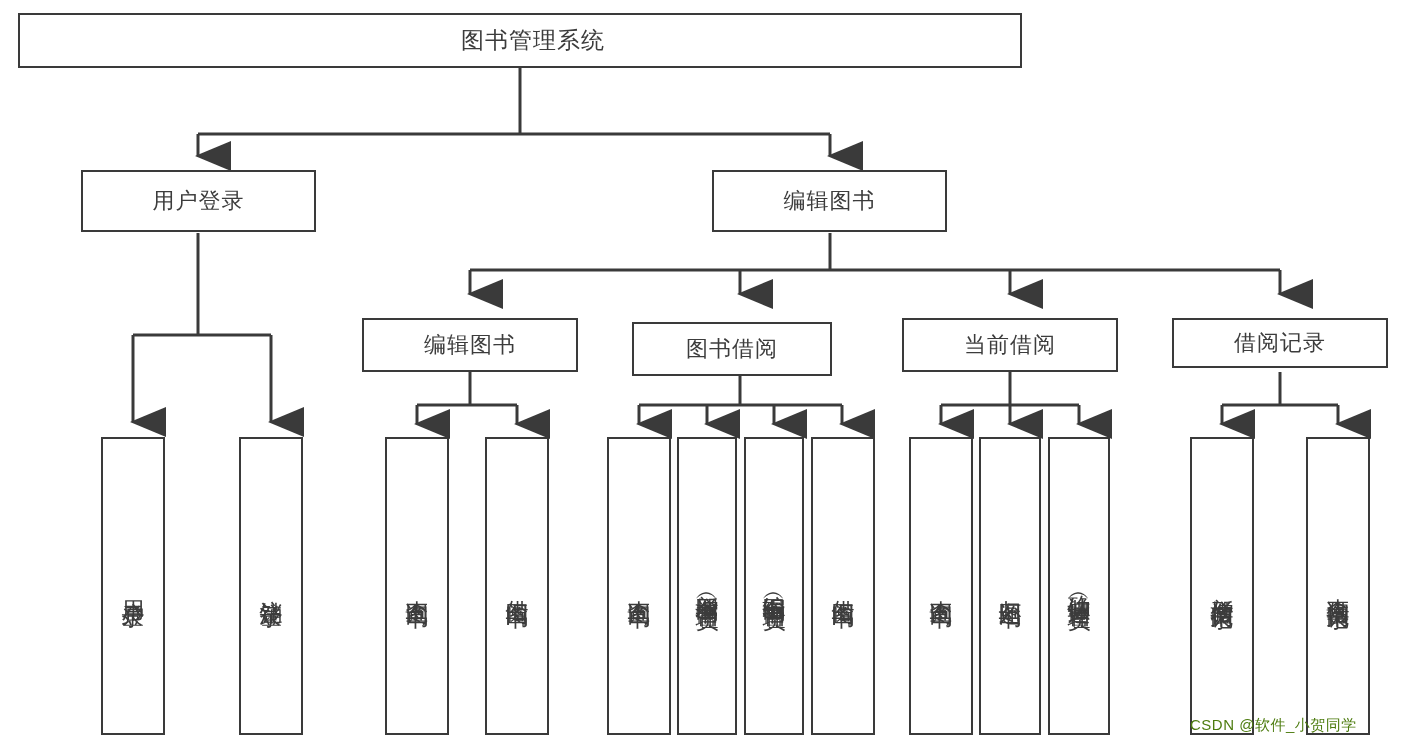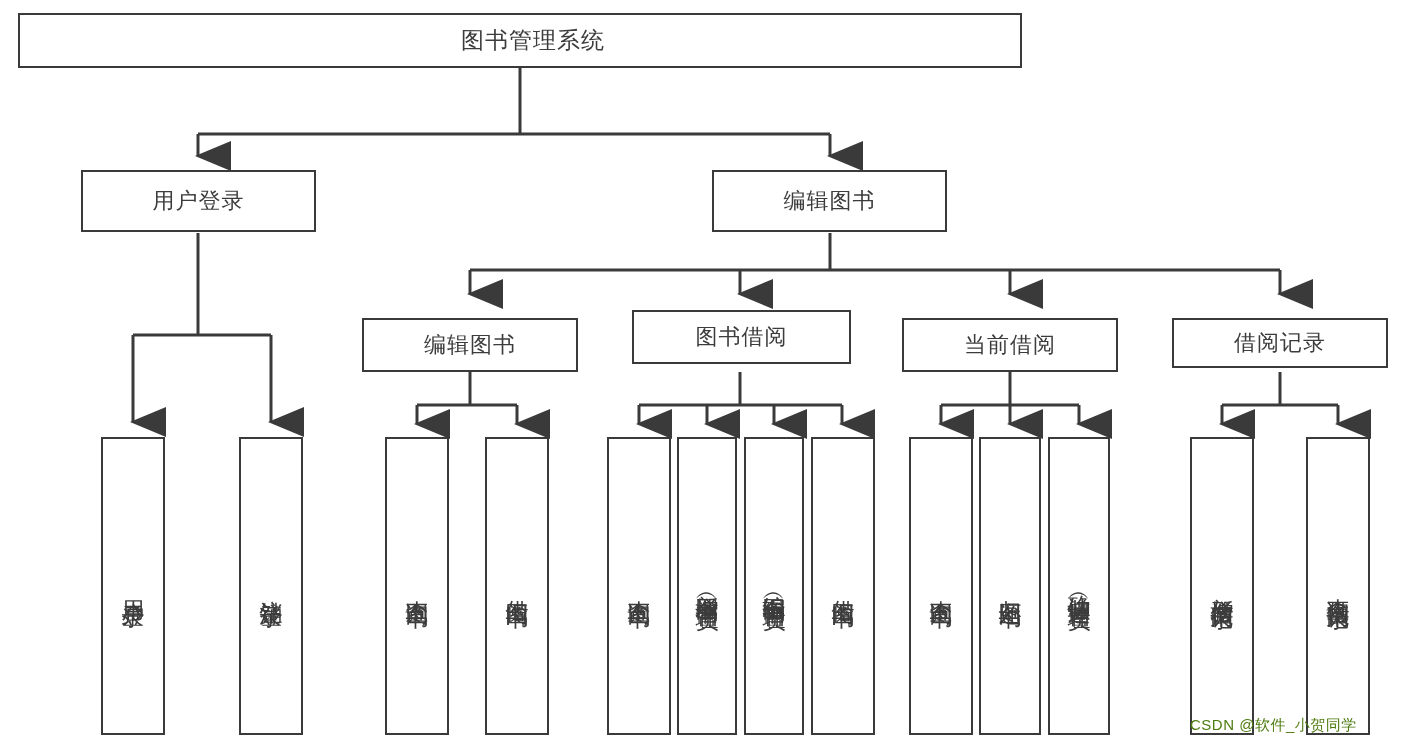--- a/index.html
+++ b/index.html
@@ -131,21 +131,21 @@
   <div class="node node-h" style="left:81px; top:170px; width:235px; height:62px;">
     <span class="node-label">用户登录</span>
   </div>
   <div class="node node-h" style="left:712px; top:170px; width:235px; height:62px;">
     <span class="node-label">编辑图书</span>
   </div>
 
   <div class="node node-h" style="left:362px; top:318px; width:216px; height:54px;">
     <span class="node-label">编辑图书</span>
   </div>
-  <div class="node node-h" style="left:632px; top:310px; width:219px; height:54px;">
+  <div class="node node-h" style="left:632px; top:322px; width:200px; height:54px;">
     <span class="node-label">图书借阅</span>
   </div>
   <div class="node node-h" style="left:902px; top:318px; width:216px; height:54px;text-align:right;">
     <span class="node-label">当前借阅</span>
   </div>
   <div class="node node-h" style="left:1172px; top:318px; width:216px; height:50px;font-family:Liberation Serif, serif;">
     <span class="node-label">借阅记录</span>
   </div>
 
   <div class="node node-v" style="left:101px; top:437px; width:64px; height:298px;">

